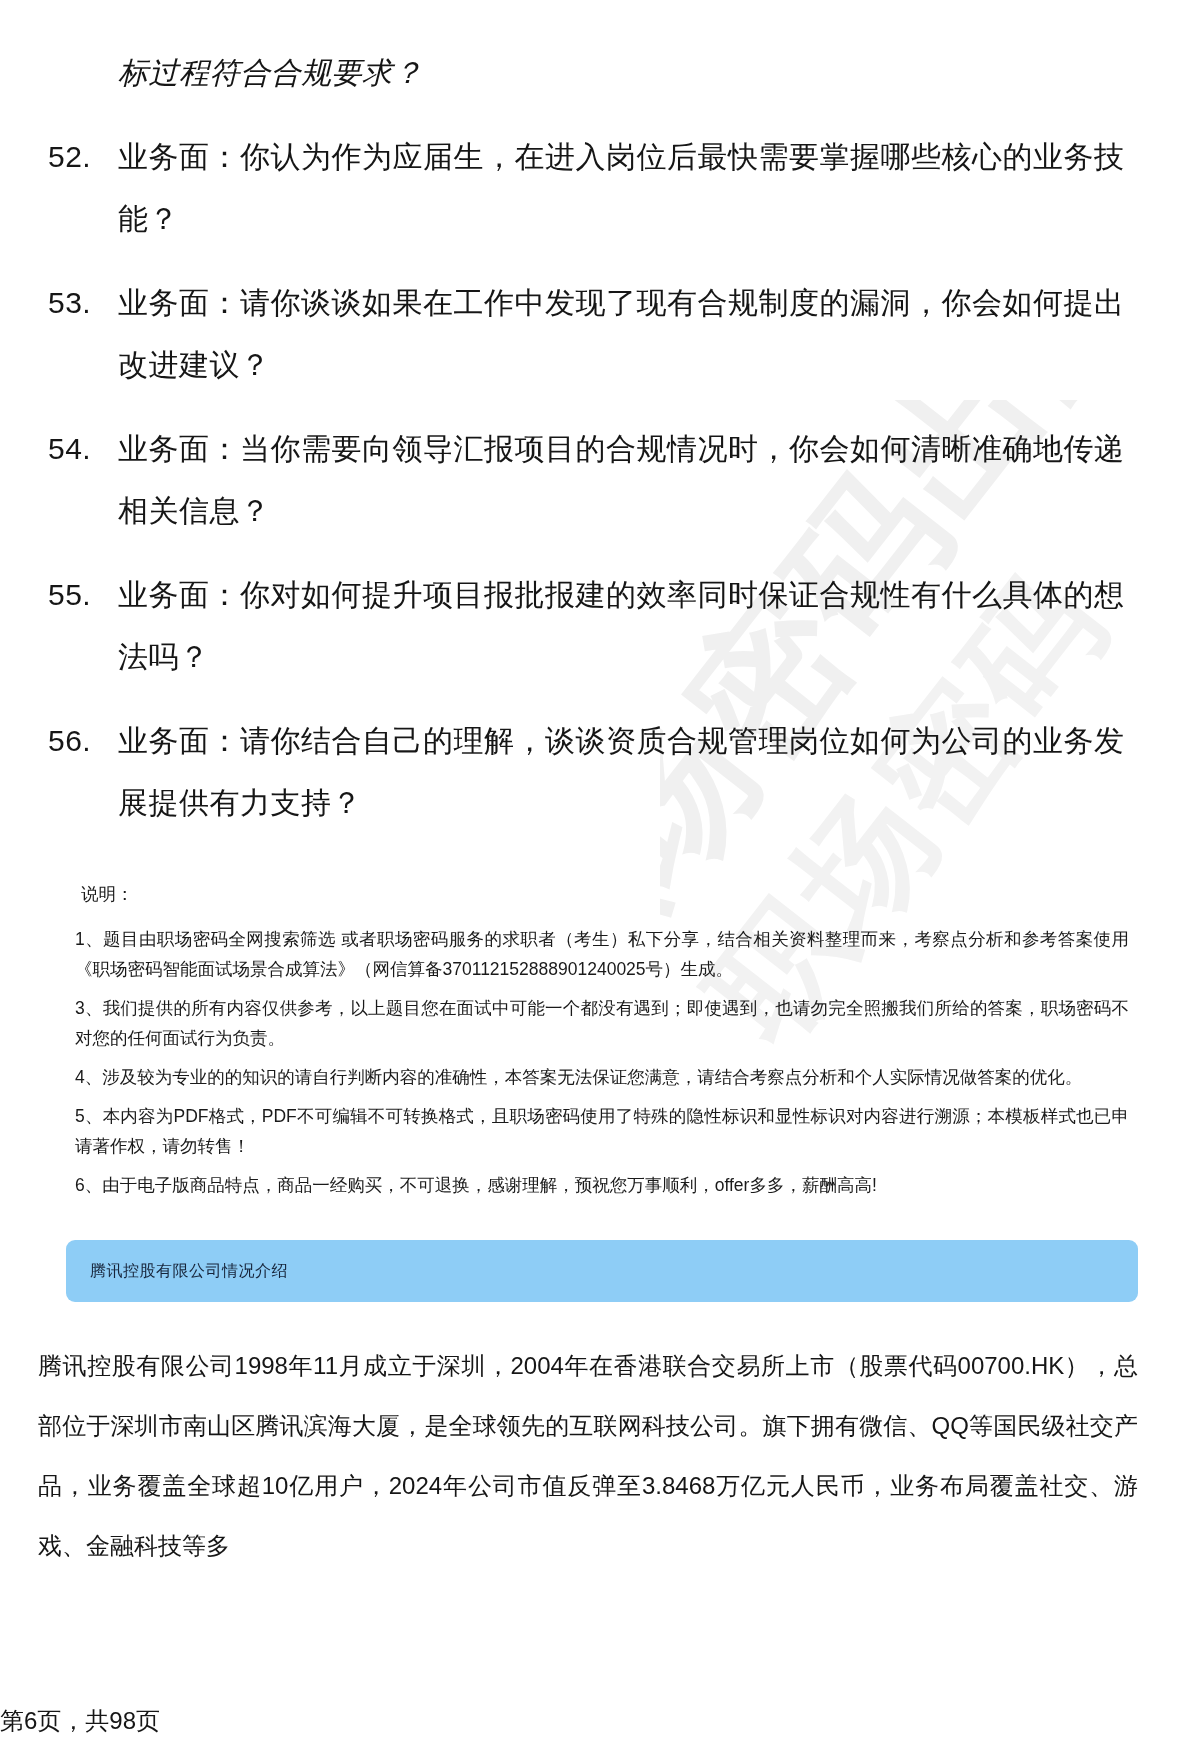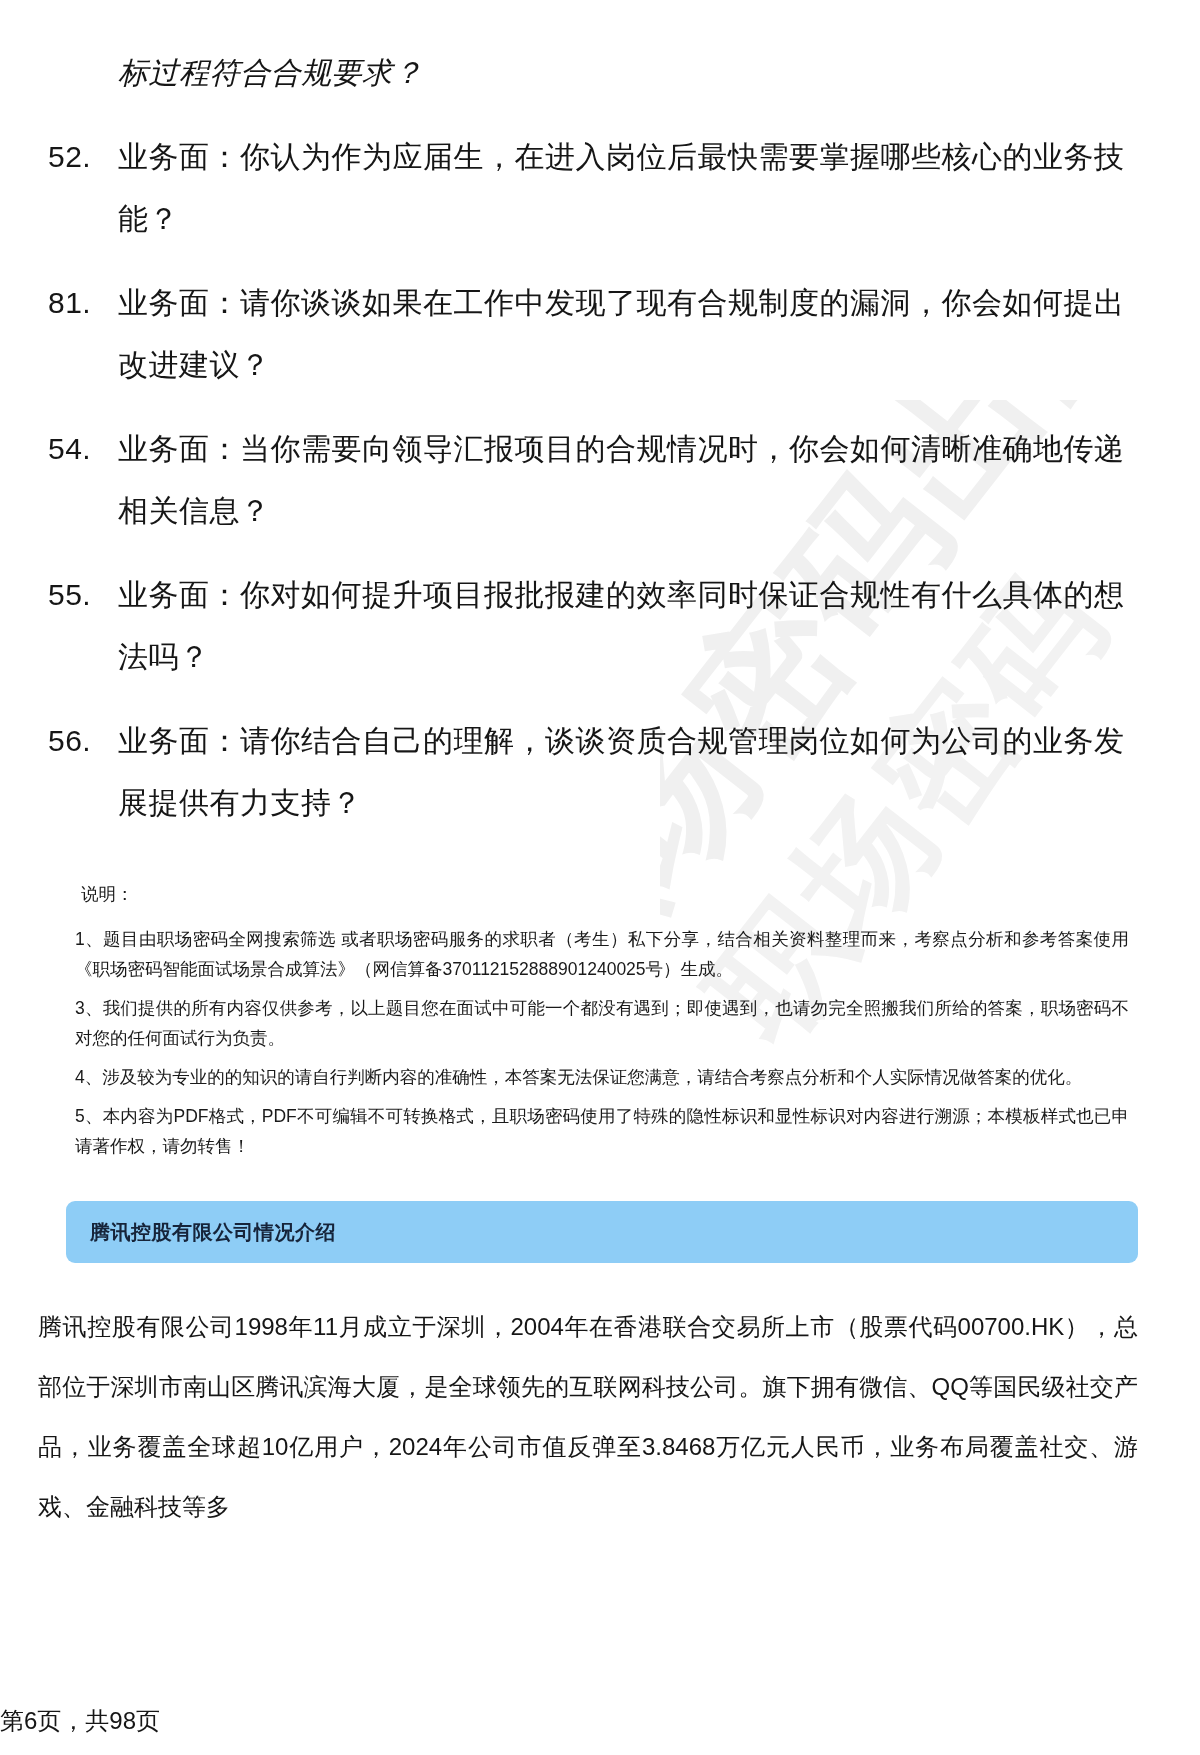--- a/index.html
+++ b/index.html
@@ -87,22 +87,22 @@
   .section-banner {
     margin: 40px 62px 0 66px;
     height: 62px;
     border-radius: 9px;
     background: #8ecdf6;
     display: flex;
     align-items: center;
   }
   .section-banner .banner-text {
     padding-left: 24px;
-    font-size: 20px;
-    font-weight: bold;
+    font-size: 16px;
+    font-weight: normal;
     color: #16243a;
     letter-spacing: 0.5px;
   }
 
   
   .subhead {
     margin: 42px 62px 0 66px;
     font-size: 24px;
     line-height: 40px;
     color: #161616;
@@ -150,21 +150,21 @@
 
     <div class="q-gap"></div>
 
     <div class="q-item">
       <span class="q-num">52.</span>
       <span>业务面：你认为作为应届生，在进入岗位后最快需要掌握哪些核心的业务技能？</span>
     </div>
     <div class="q-gap"></div>
 
     <div class="q-item">
-      <span class="q-num">81.</span>
+      <span class="q-num">53.</span>
       <span>业务面：请你谈谈如果在工作中发现了现有合规制度的漏洞，你会如何提出改进建议？</span>
     </div>
     <div class="q-gap"></div>
 
     <div class="q-item">
       <span class="q-num">54.</span>
       <span>业务面：当你需要向领导汇报项目的合规情况时，你会如何清晰准确地传递相关信息？</span>
     </div>
     <div class="q-gap"></div>
 
@@ -180,20 +180,21 @@
     </div>
 
     <div style="height:30px"></div>
 
     <div class="notes">
       <p class="note-head">说明：</p>
       <p class="note-line">1、题目由职场密码全网搜索筛选 或者职场密码服务的求职者（考生）私下分享，结合相关资料整理而来，考察点分析和参考答案使用《职场密码智能面试场景合成算法》（网信算备370112152888901240025号）生成。</p>
       <p class="note-line">3、我们提供的所有内容仅供参考，以上题目您在面试中可能一个都没有遇到；即使遇到，也请勿完全照搬我们所给的答案，职场密码不对您的任何面试行为负责。</p>
       <p class="note-line">4、涉及较为专业的的知识的请自行判断内容的准确性，本答案无法保证您满意，请结合考察点分析和个人实际情况做答案的优化。</p>
       <p class="note-line">5、本内容为PDF格式，PDF不可编辑不可转换格式，且职场密码使用了特殊的隐性标识和显性标识对内容进行溯源；本模板样式也已申请著作权，请勿转售！</p>
+      <p class="note-line">6、由于电子版商品特点，商品一经购买，不可退换，感谢理解，预祝您万事顺利，offer多多，薪酬高高!</p>
     </div>
 
     <div class="section-banner" style="background: rgb(142, 205, 246);">
       <span class="banner-text">腾讯控股有限公司情况介绍</span>
     </div>
 
 
     <div class="prose">腾讯控股有限公司1998年11月成立于深圳，2004年在香港联合交易所上市（股票代码00700.HK），总部位于深圳市南山区腾讯滨海大厦，是全球领先的互联网科技公司。旗下拥有微信、QQ等国民级社交产品，业务覆盖全球超10亿用户，2024年公司市值反弹至3.8468万亿元人民币，业务布局覆盖社交、游戏、金融科技等多</div>
 
   </div>

